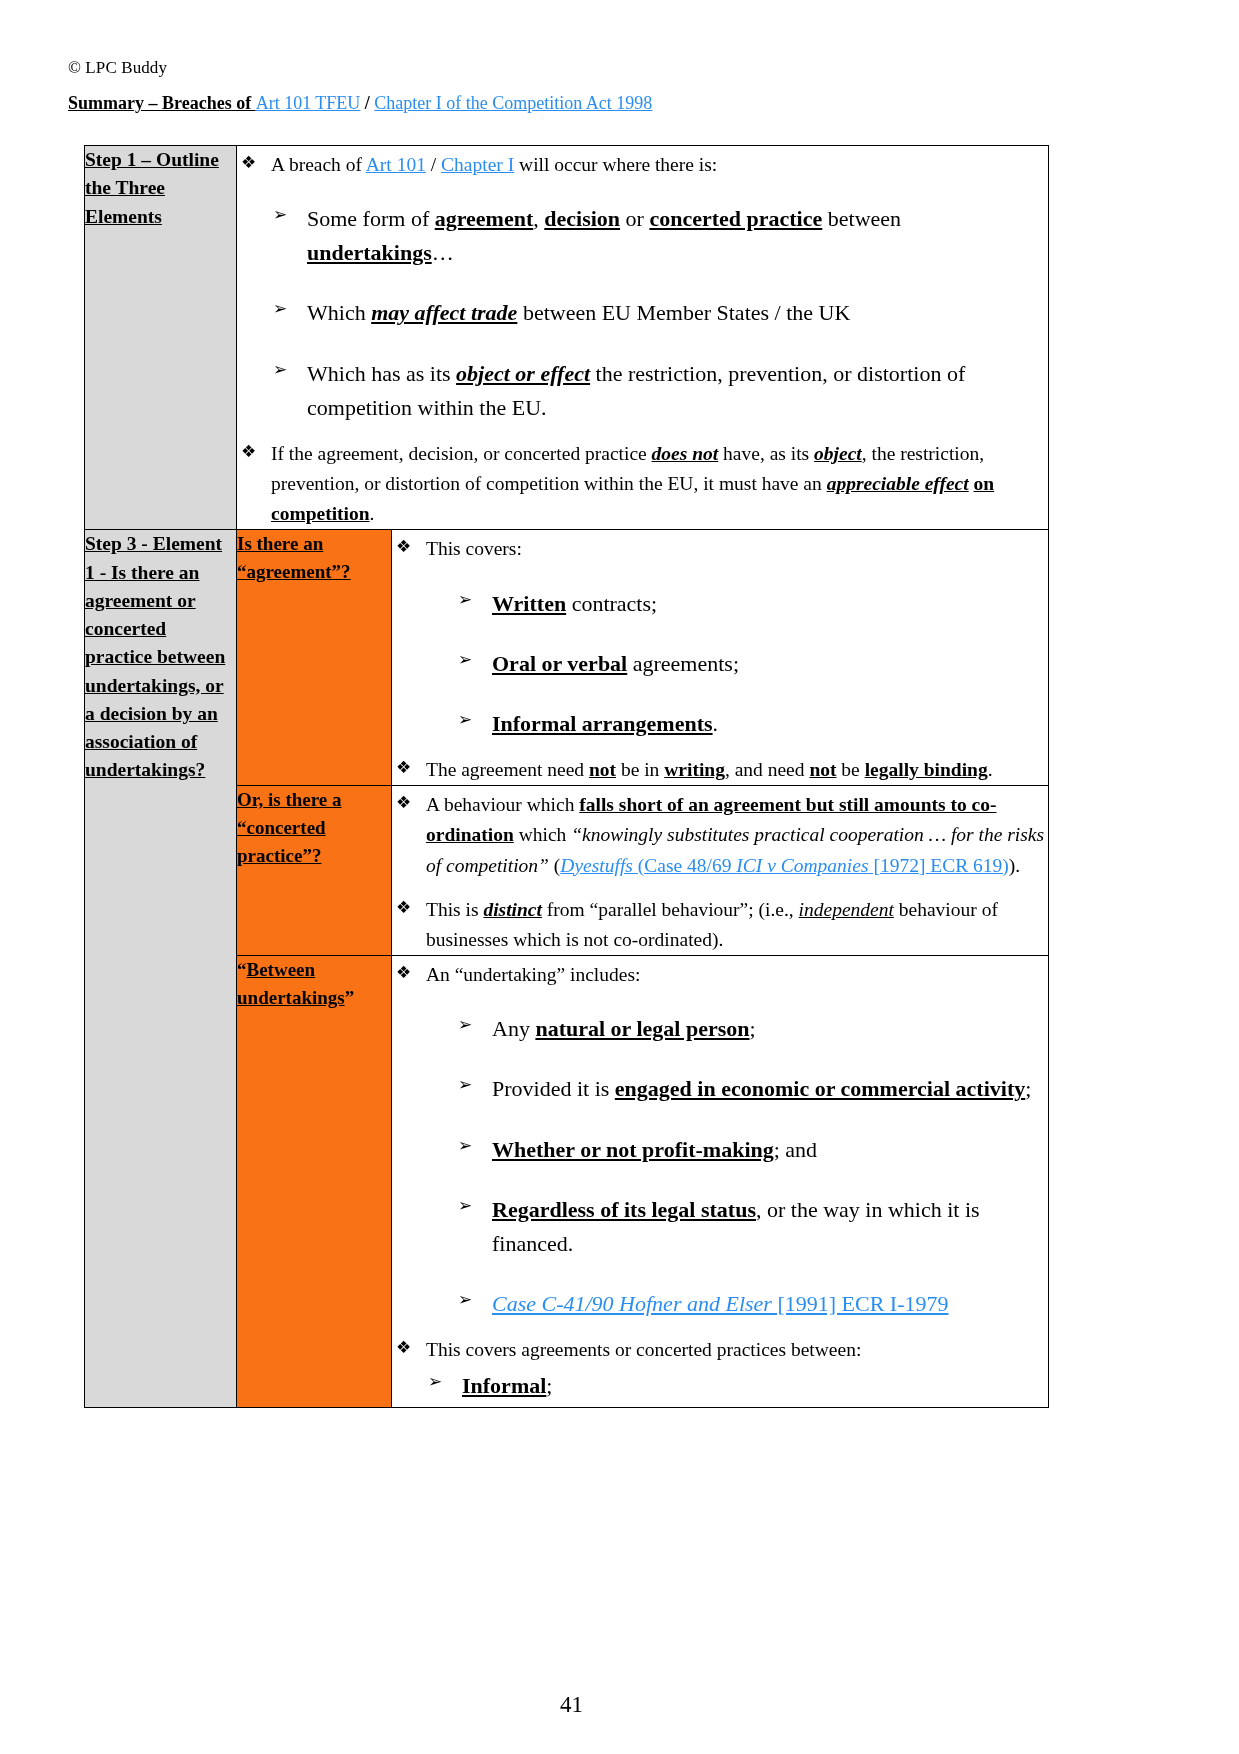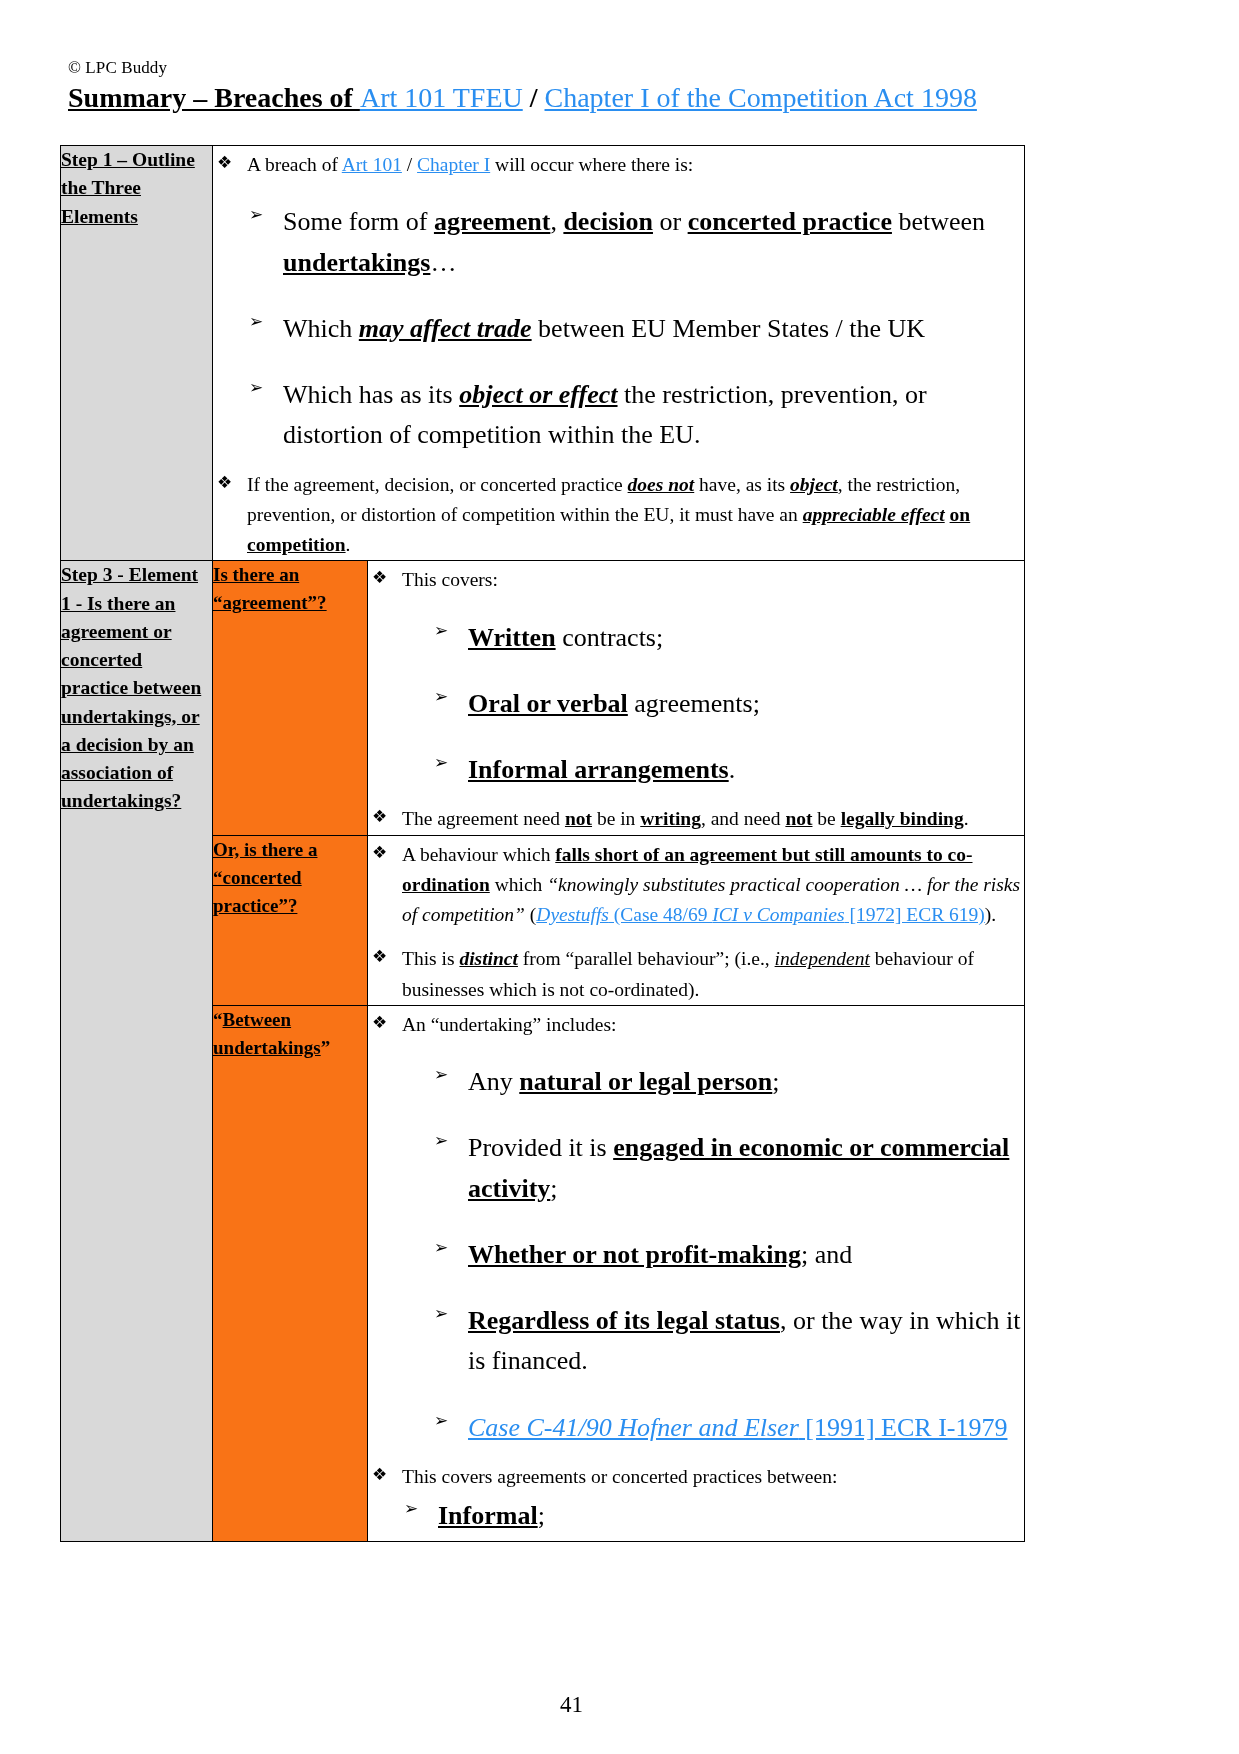--- a/index.html
+++ b/index.html
@@ -29,22 +29,22 @@
     left: 68px;
     top: 58px;
     width: 1100px;
   }
   .copyline {
     font-size: 17px;
     letter-spacing: .1px;
     line-height: 1.2;
   }
   .title {
-    margin-top: 2px;
-    font-size: 28px;
+    margin-top: 14px;
+    font-size: 18px;
     line-height: 1.25;
     white-space: nowrap;
   }
   .title .blk { font-weight: bold; text-decoration: underline; }
   .title .lnk { color: #2a8ef0; text-decoration: underline; font-weight: normal; }
   .title .sep { color: #000; font-weight: bold; }
 
   
   .watermark {
     position: absolute;
@@ -65,21 +65,21 @@
     font-size: 112px;
     color: rgba(0,0,0,0.055);
     transform: rotate(-38deg);
     white-space: nowrap;
     letter-spacing: 4px;
   }
 
   
   table.main {
     position: absolute;
-    left: 60px;
+    left: 84px;
     top: 145px;
     width: 965px;
     border-collapse: collapse;
     table-layout: fixed;
     z-index: 10;
   }
   table.main td {
     border: 1.2px solid #000;
     vertical-align: top;
     padding: 0;
@@ -136,21 +136,21 @@
     font-size: 17px;
     line-height: 1.7;
   }
   ul.l2 {
     margin: 22px 0 4px 0;
     padding: 0;
   }
   ul.l2 > li {
     position: relative;
     padding-left: 36px;
-    font-size: 26px;
+    font-size: 22px;
     line-height: 1.55;
     margin: 0 0 26px 0;
   }
   ul.l2 > li:last-child { margin-bottom: 6px; }
   ul.l2 > li > .bl::before {
     content: "\27A2";
     position: absolute;
     left: 2px;
     top: 0px;
     font-size: 17px;

